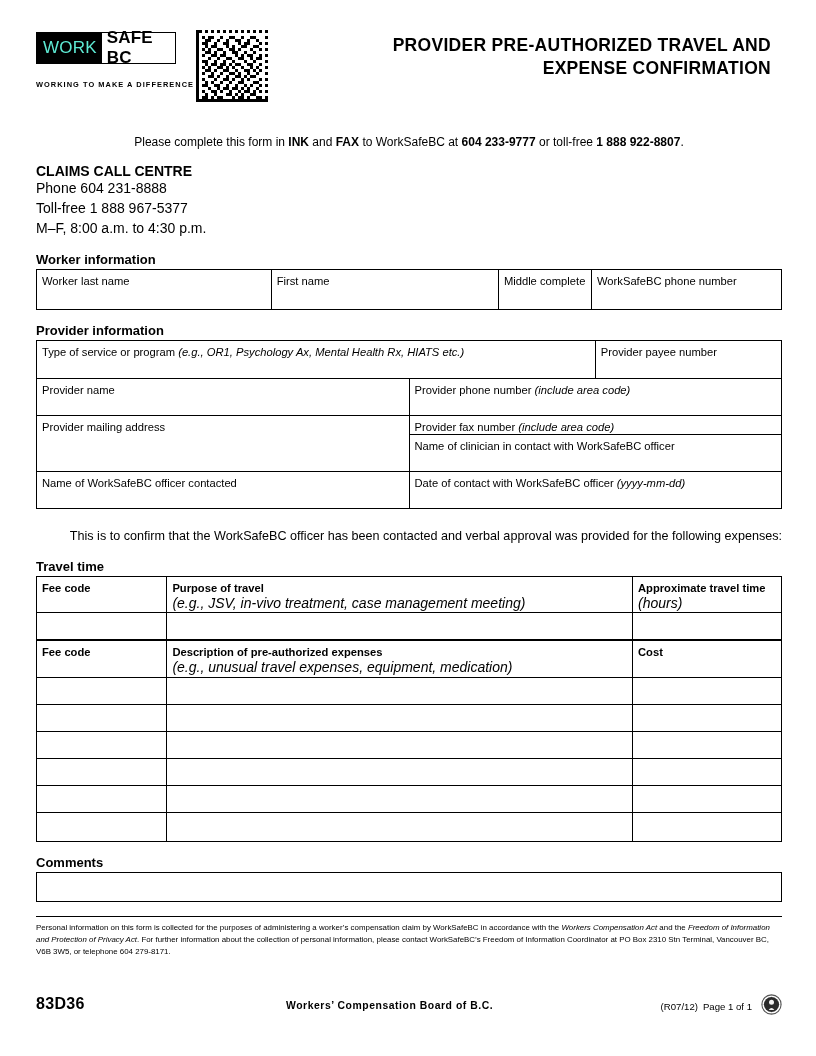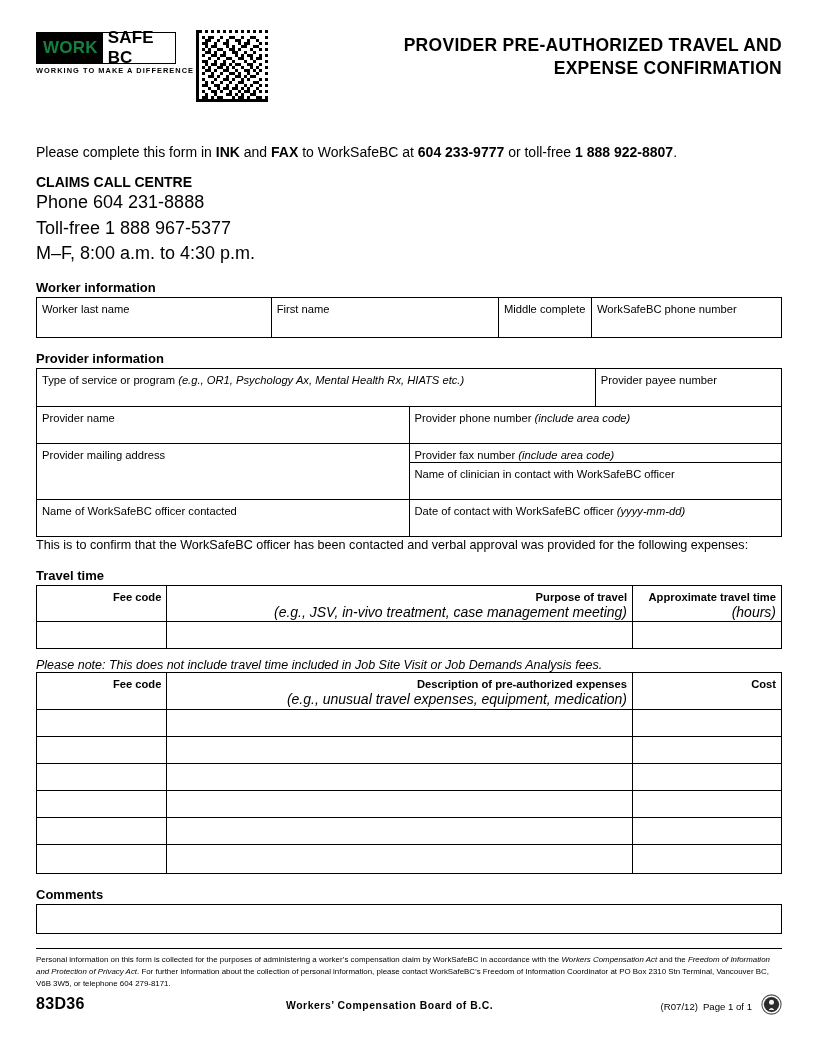--- a/index.html
+++ b/index.html
@@ -24,56 +24,56 @@
   .hdr { position: relative; height: 92px; }
   .logo-block { position: absolute; left: 0; top: 2px; width: 146px; }
   .logo-bar {
     display: flex;
     border: 1px solid #000;
     height: 32px;
     width: 140px;
     align-items: stretch;
   }
   .logo-work {
-    background: #000; color: #15803d;
-    font-weight: bold; font-size: 17px; letter-spacing: 0.2px;
+    background: #000; color: #5eead4;
+    font-weight: normal; font-size: 17px; letter-spacing: 0.2px;
     display: flex; align-items: center; justify-content: center;
     padding: 0 5px 0 6px;
   }
   .logo-safebc {
     background: #fff; color: #000;
     font-weight: bold; font-size: 17px; letter-spacing: 0.2px;
     display: flex; align-items: center; justify-content: center;
     padding: 0 6px 0 5px; flex: 1;
   }
   .logo-tag {
-    margin-top: 2px;
+    margin-top: 16px;
     font-size: 7.4px; font-weight: bold;
     letter-spacing: 1.05px;
     white-space: nowrap;
   }
   .qr {
     position: absolute; left: 160px; top: 0;
     width: 72px; height: 72px;
   }
   .qr svg { display: block; }
   .title {
-    position: absolute; right: 0; top: 4px;
+    position: absolute; right: 11px; top: 4px;
     width: 480px;
     text-align: right;
     font-weight: bold;
     font-size: 17.5px;
     line-height: 1.32;
     letter-spacing: 0.3px;
   }
 
   
-  .intro { font-size: 14px; line-height: 1.45; margin-top: 20px; }
+  .intro { font-size: 12px; line-height: 1.45; margin-top: 12px; text-align: center; }
   .ccc-title { font-weight: bold; font-size: 14px; margin-top: 12px; }
-  .ccc-line { font-size: 18px; line-height: 1.42; }
+  .ccc-line { font-size: 14px; line-height: 1.42; }
 
   
   .sec-head {
     font-weight: bold; font-size: 13px;
     margin: 13px 0 2px 0;
   }
   .sec-head .sub { font-style: italic; font-size: 10.6px; font-weight: bold; }
 
   
   table.frm {
@@ -87,38 +87,38 @@
     vertical-align: top;
     padding: 4px 5px 0 5px;
     font-size: 11.2px;
     line-height: 1.25;
   }
   .lbl { font-size: 11.2px; }
   .cellh { height: 40px; margin-left: 12px; }
 
   
   .thc {
-    text-align: right;
+    text-align: left;
     font-weight: bold;
     font-size: 11.6px;
     padding: 5px 4px 5px 4px;
     line-height: 1.2;
   }
   .thc .sm {
     display: block;
     font-weight: normal;
     font-style: italic;
     font-size: 14px;
     line-height: 1.25;
   }
   tr.datarow td { height: 27px; }
   tr.datarow.tall td { height: 29px; }
 
   
-  .confirm { font-size: 12.6px; line-height: 1.42; margin: 0 0 0 0; }
+  .confirm { font-size: 12.6px; line-height: 1.42; margin: 19px 0 0 0; text-align: right; }
   .note { font-size: 12.5px; font-style: italic; margin: 9px 0 0 0; }
 
   
   .comments-box {
     border: 1.4px solid #000;
     height: 30px;
     width: 100%;
   }
 
   
@@ -454,21 +454,20 @@
         </td>
       </tr>
       <tr class="datarow">
         <td></td>
         <td></td>
         <td></td>
       </tr>
     </tbody>
   </table>
 
-  <div class="note">Please note: This does not include travel time included in Job Site Visit or Job Demands Analysis fees.</div>
 
   <table class="frm outer">
     <colgroup>
       <col style="width:17.5%">
         <col style="width:62.5%">
         <col style="width:20%">
     </colgroup>
     <tbody>
       <tr>
         <td class="thc">Fee code</td>

